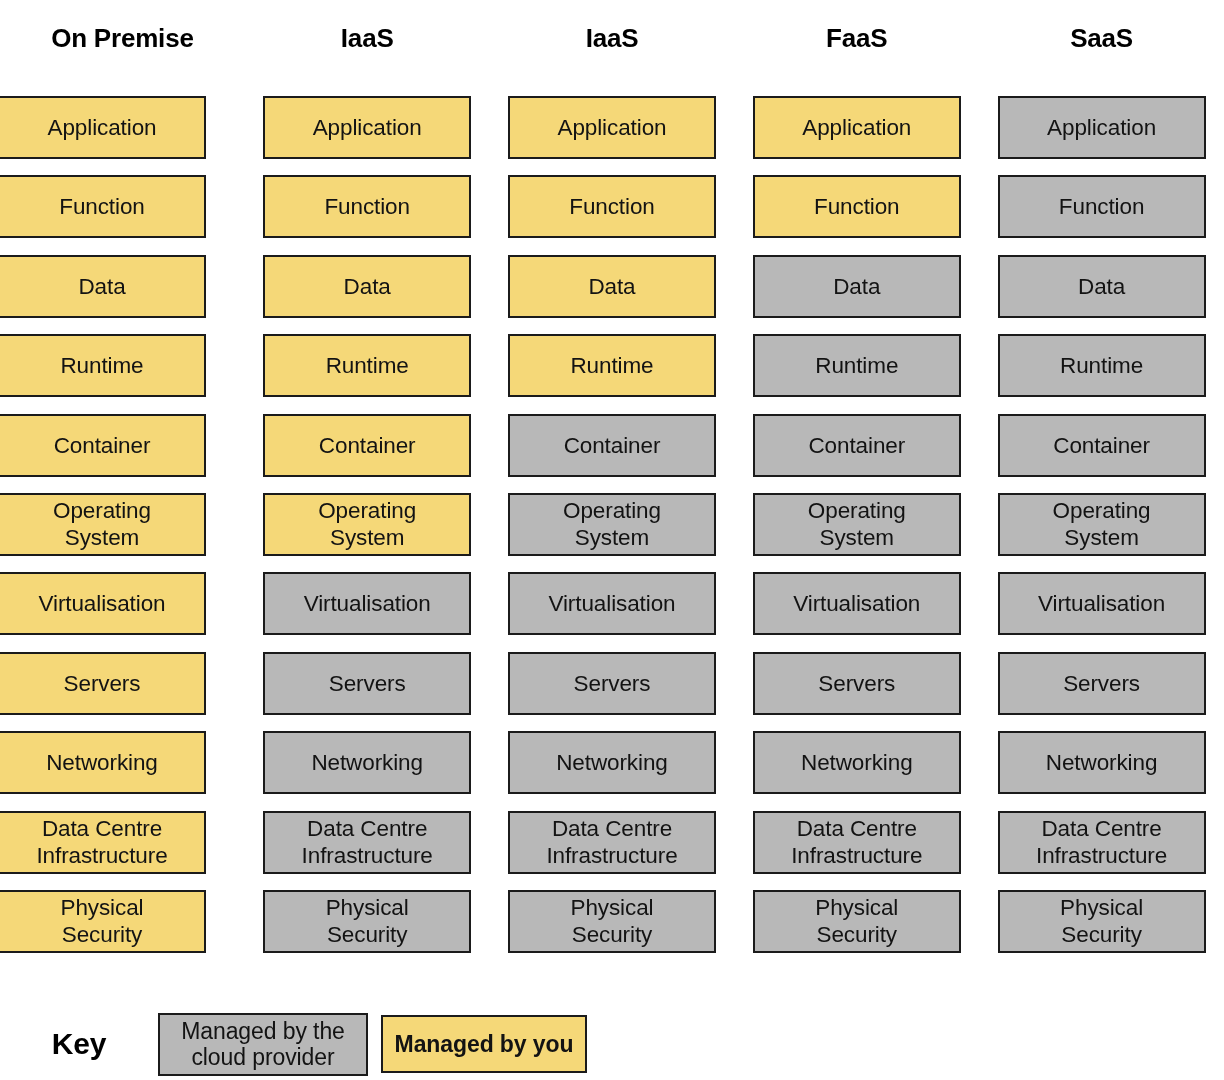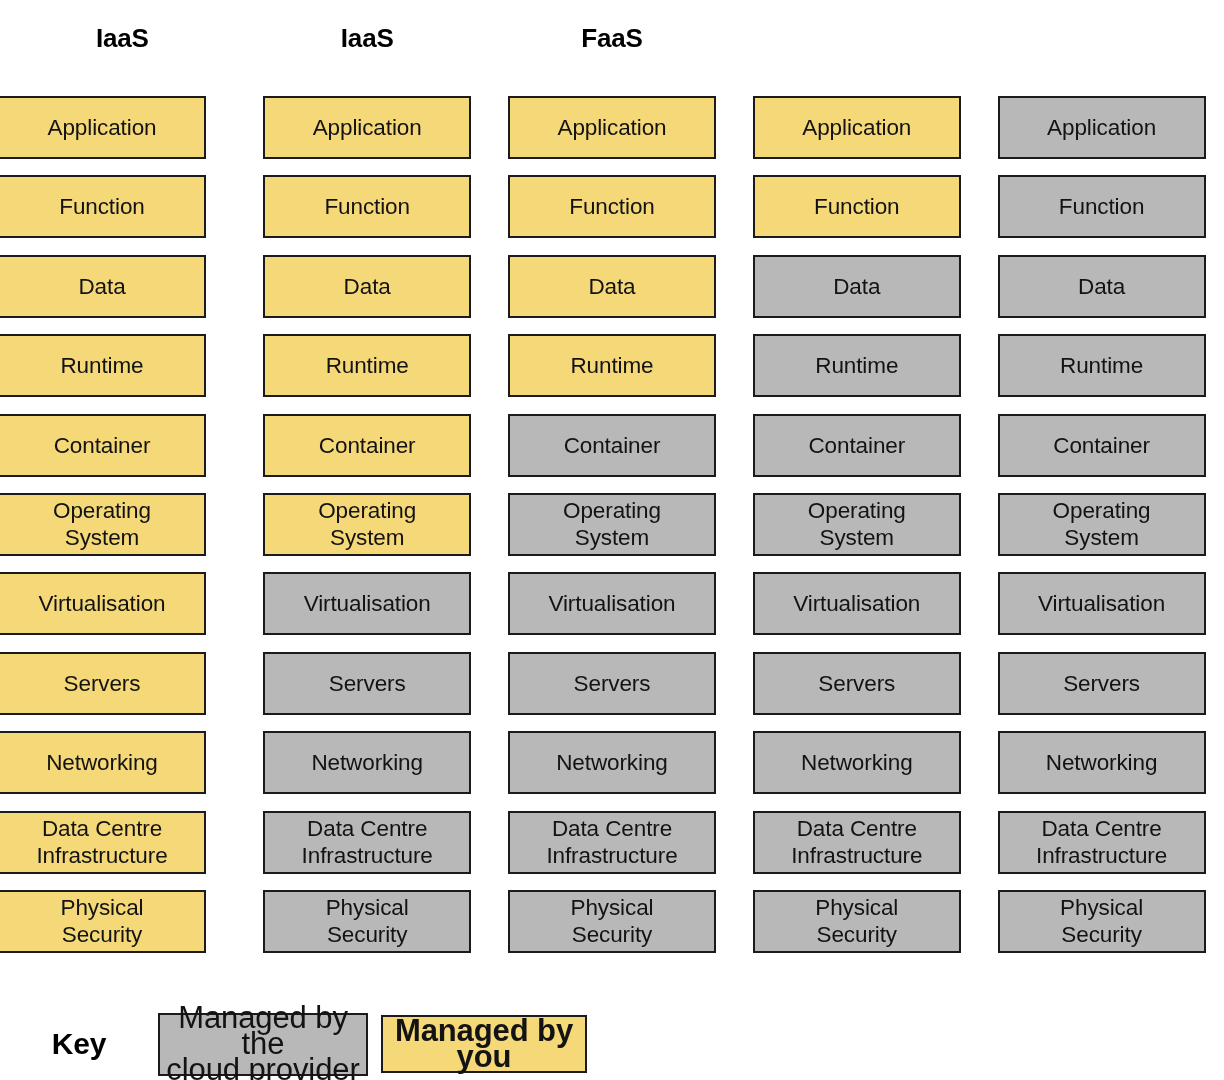--- a/index.html
+++ b/index.html
@@ -110,21 +110,21 @@
     font-weight: bold;
     letter-spacing: -0.2px;
   }
   .key-swatch {
     box-sizing: border-box;
     border: 2.5px solid #1b1b1b;
     display: flex;
     align-items: center;
     justify-content: center;
     text-align: center;
-    font-size: 31px;
+    font-size: 23px;
     line-height: 26px;
     color: #131313;
     white-space: pre-line;
     letter-spacing: -0.1px;
   }
   .key-swatch.provider {
     background: #b8b8b8;
     width: 210px;
     height: 63px;
   }
@@ -135,23 +135,25 @@
     margin-left: 13px;
     font-weight: bold;
   }
 </style>
 </head>
 <body>
 
 <div id="diagram">
 
   <div class="header-row">
+    <div class="col-header">On Premise</div>
     <div class="col-header">IaaS</div>
     <div class="col-header">IaaS</div>
     <div class="col-header">FaaS</div>
+    <div class="col-header">SaaS</div>
   </div>
 
   <div class="grid" id="grid">
       <div class="grid-row">
         <div class="cell-wrap">
           <div class="cell you">Application</div>
         </div>
         <div class="cell-wrap">
           <div class="cell you">Application</div>
         </div>

